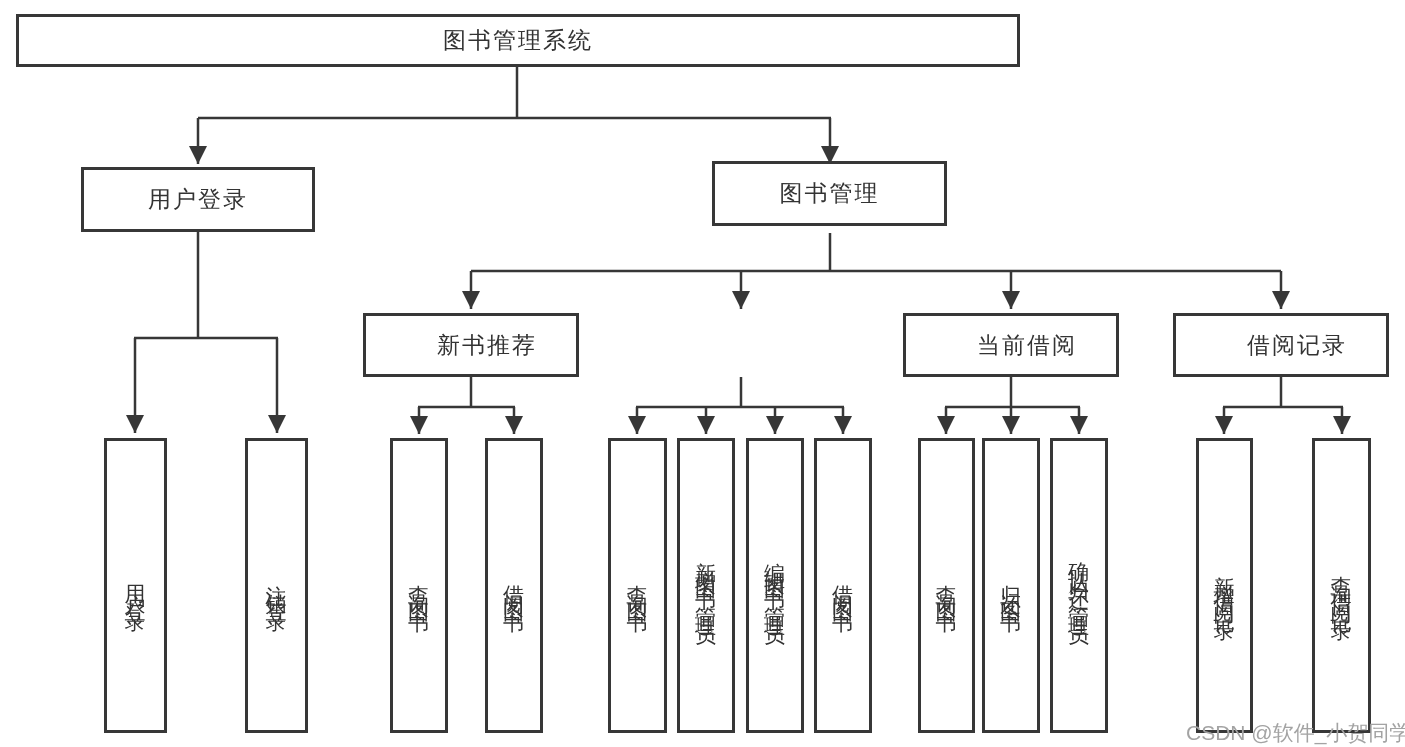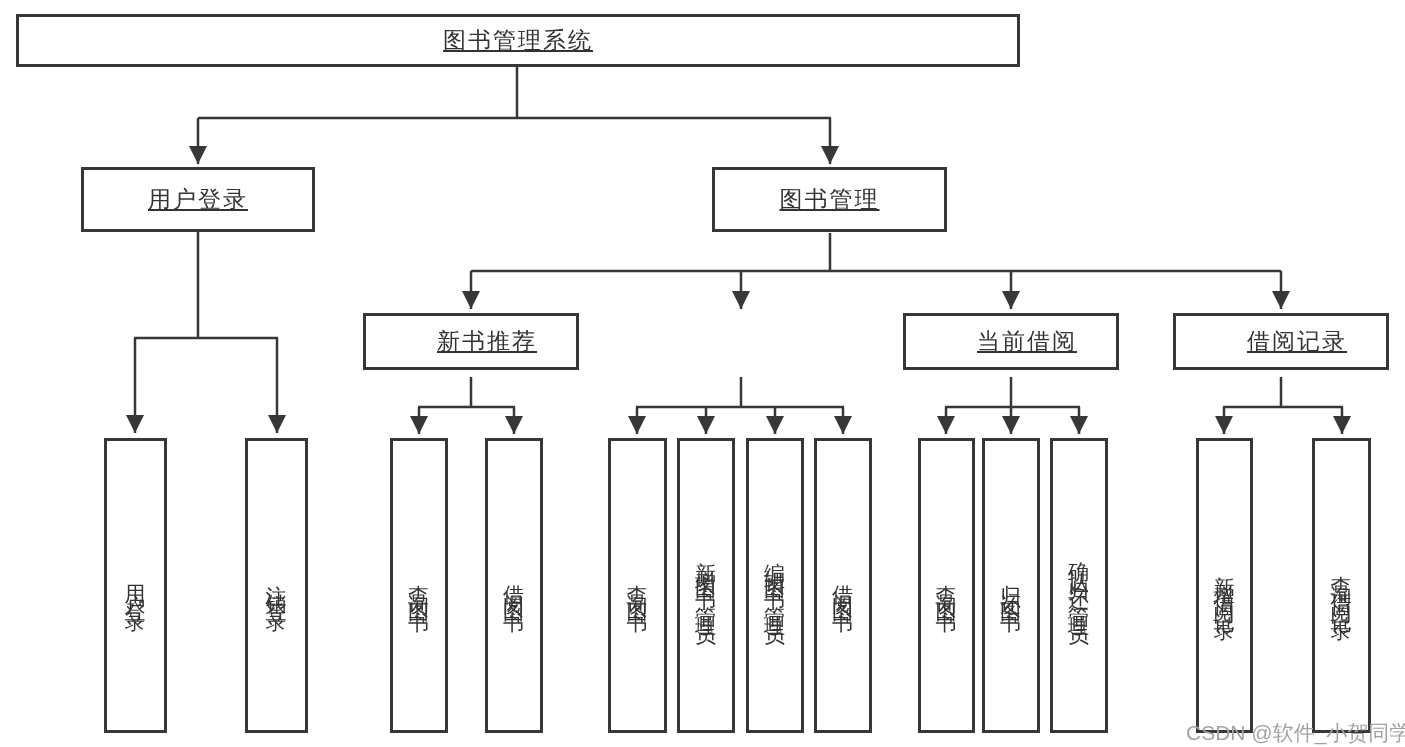--- a/index.html
+++ b/index.html
@@ -28,26 +28,25 @@
     background:var(--bg);
     border:3px solid var(--border);
     display:flex;align-items:center;justify-content:center;
     color:var(--text);
   }
   .hlabel{
     font-size:23px;
     letter-spacing:2px;
     color:var(--text);
     white-space:nowrap;
-    text-decoration:underline;
   }
   .node-root   {left:16px;  top:14px;  width:1004px; height:53px;}
   .node-l2-a   {left:81px;  top:167px; width:234px;  height:65px;}
-  .node-l2-b   {left:712px; top:167px; width:235px;  height:65px;}
-  .node-l3     {top:313px;  width:216px; height:57px;padding-left:32px;}
+  .node-l2-b   {left:712px; top:161px; width:235px;  height:65px;}
+  .node-l3     {top:313px;  width:216px; height:64px;padding-left:32px;}
   .node-l3-0   {left:363px;}
   .node-l3-1   {left:633px;}
   .node-l3-2   {left:903px;}
   .node-l3-3   {left:1173px;}
   .leaf{
     position:absolute;
     top:438px;height:295px;
     background:var(--bg);
     border:3px solid var(--border);
     display:flex;align-items:center;justify-content:center;

